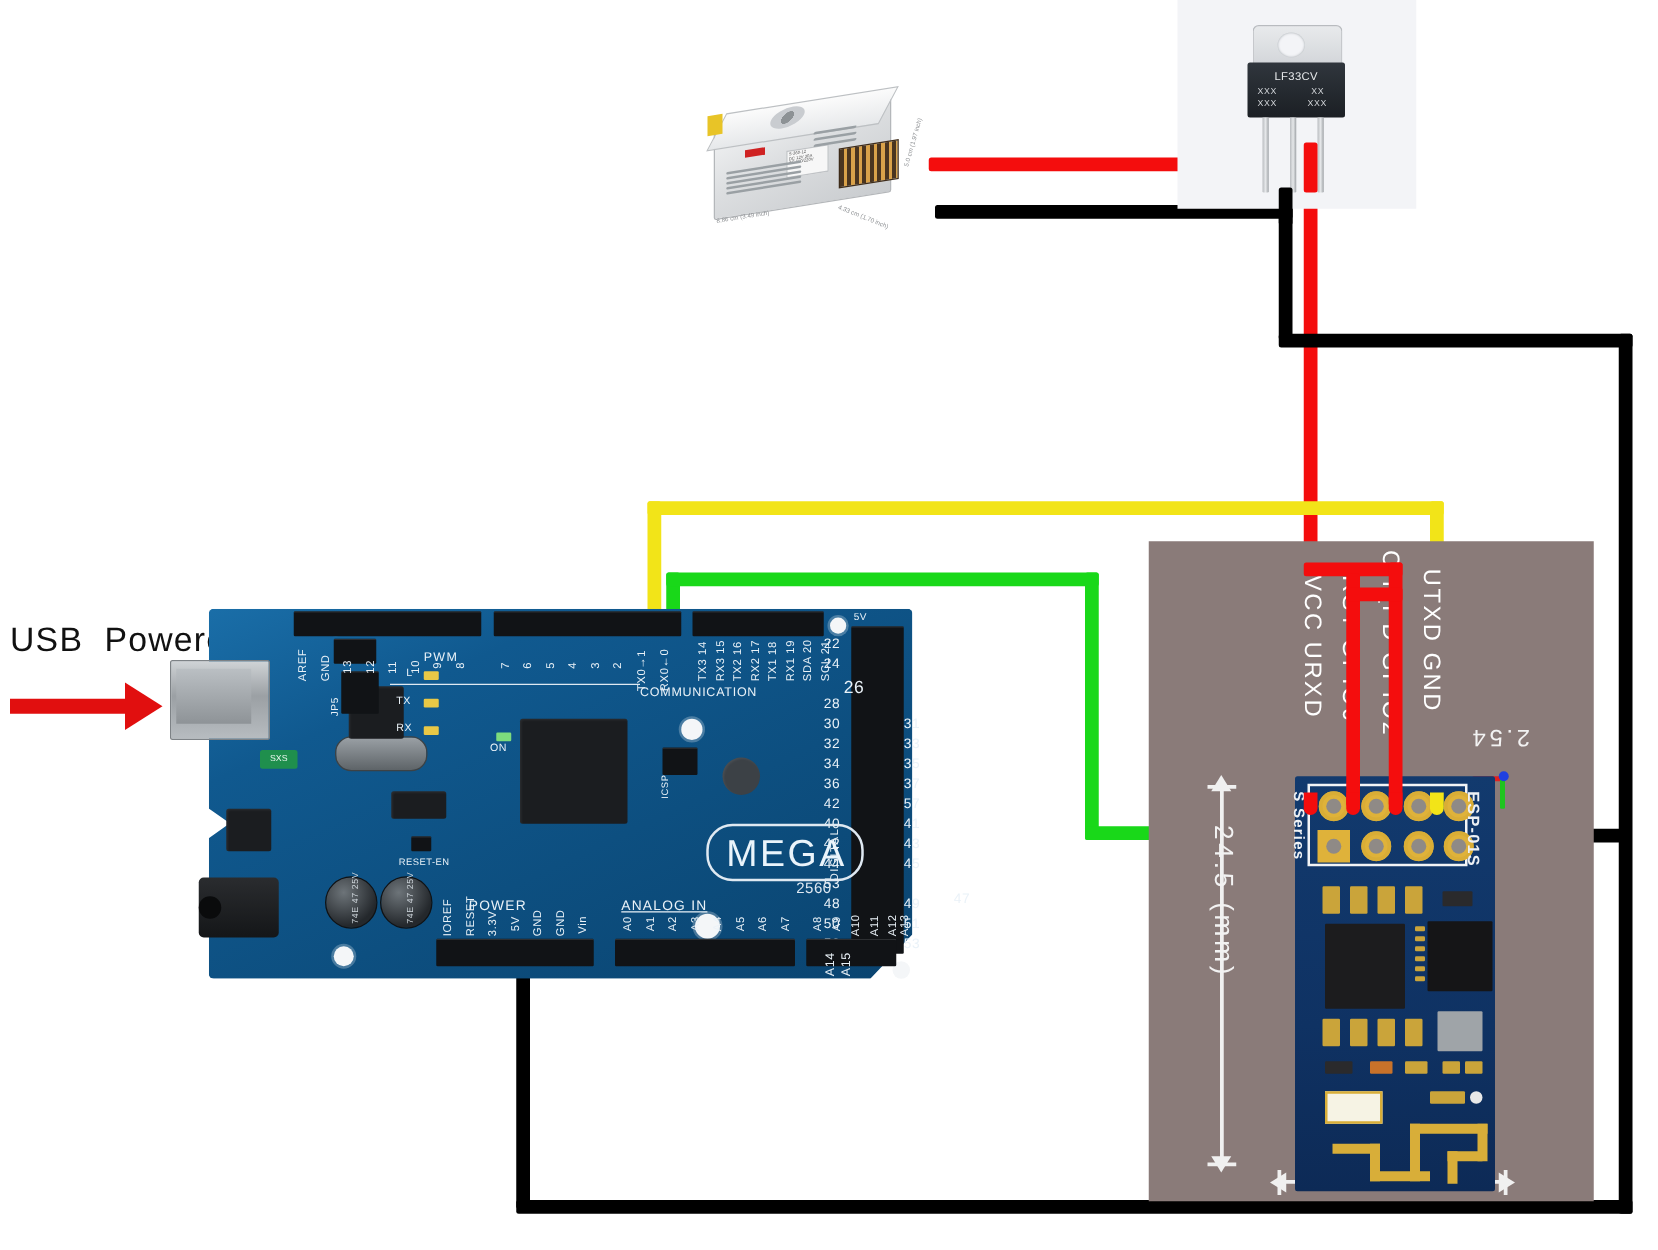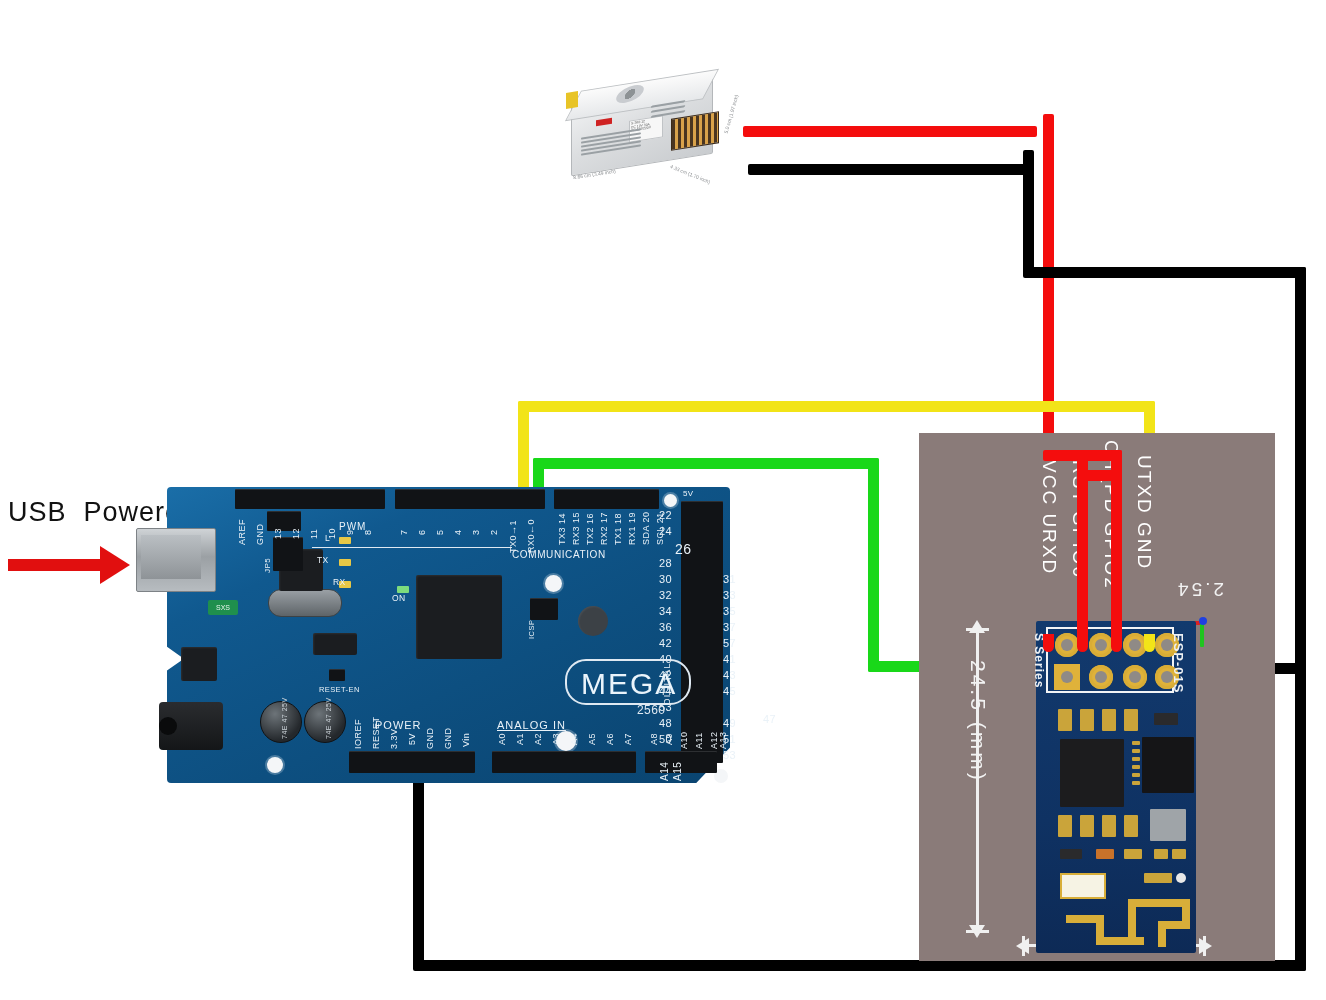--- a/index.html
+++ b/index.html
@@ -180,20 +180,33 @@
     <div class="psu-vent" style="left:30px;top:82px;width:60px;transform:skewY(-9deg);"></div>
     <div class="psu-vent" style="left:30px;top:86px;width:60px;transform:skewY(-9deg);"></div>
     <div class="psu-vent" style="left:100px;top:40px;width:34px;height:2px;transform:skewY(-9deg) skewX(-30deg);background:#9aa0a4;"></div>
     <div class="psu-vent" style="left:100px;top:45px;width:34px;height:2px;transform:skewY(-9deg) skewX(-30deg);background:#9aa0a4;"></div>
     <div class="psu-vent" style="left:100px;top:50px;width:34px;height:2px;transform:skewY(-9deg) skewX(-30deg);background:#9aa0a4;"></div>
     <div class="psu-dim" style="left:22px;top:108px;transform:rotate(-9deg);">8.86 cm (3.49 inch)</div>
     <div class="psu-dim" style="left:118px;top:108px;transform:rotate(22deg);">4.33 cm (1.70 inch)</div>
     <div class="psu-dim" style="left:160px;top:48px;transform:rotate(-74deg);">5.0 cm (1.97 inch)</div>
   </div>
 
+  <div id="reg-card" class="abs">
+    <div id="reg-tab"></div>
+    <div id="reg-hole"></div>
+    <div id="reg-body"></div>
+    <div id="reg-name">LF33CV</div>
+    <div class="reg-mark" style="left:64px;top:70px;">XXX</div>
+    <div class="reg-mark" style="left:107px;top:70px;">XX</div>
+    <div class="reg-mark" style="left:64px;top:80px;">XXX</div>
+    <div class="reg-mark" style="left:104px;top:80px;">XXX</div>
+    <div class="reg-leg" style="left:68px;top:94px;height:60px;"></div>
+    <div class="reg-leg" style="left:90px;top:94px;height:60px;"></div>
+    <div class="reg-leg" style="left:112px;top:94px;height:60px;"></div>
+  </div>
 
   <div class="wire w-red abs" style="left:1043px;top:114px;width:11px;height:40px;"></div>
 
   <div class="wire w-black abs" style="left:1023px;top:150px;width:11px;height:30px;"></div>
 
   <div id="usb-label" class="abs">USB  Powered</div>
   <div id="arrow-shaft" class="abs"></div>
   <div id="arrow-head" class="abs"></div>
 
   <div id="mega" class="abs">
@@ -231,21 +244,21 @@
     <div class="mega-vtxt" style="left:96px;top:86px;font-size:8px;">JP5</div>
     <div class="hdr" style="left:106px;top:50px;width:30px;height:34px;"></div>
     <div class="mega-txt" style="left:152px;top:198px;font-size:7.5px;">RESET-EN</div>
     <div class="hdr" style="left:162px;top:182px;width:16px;height:12px;"></div>
 
     <div class="led led-y" style="left:172px;top:72px;"></div>
     <div class="led led-y" style="left:172px;top:94px;"></div>
     <div class="led led-g" style="left:230px;top:99px;"></div>
     <div class="led led-y" style="left:172px;top:50px;"></div>
     <div class="mega-txt" style="left:150px;top:68px;">TX</div>
-    <div class="mega-txt" style="left:150px;top:90px;margin-left:16px;">RX</div>
+    <div class="mega-txt" style="left:150px;top:90px;">RX</div>
     <div class="mega-txt" style="left:158px;top:46px;">L</div>
     <div class="mega-txt" style="left:225px;top:106px;">ON</div>
 
     <div class="mega-silk-line" style="left:145px;top:60px;width:200px;"></div>
     <div class="mega-silk-line" style="left:145px;top:60px;width:1px;height:0;"></div>
 
     <div class="hdr" style="left:68px;top:2px;width:150px;height:20px;"></div>
     <div class="hdr" style="left:228px;top:2px;width:150px;height:20px;"></div>
     <div class="hdr" style="left:387px;top:2px;width:105px;height:20px;"></div>
 

